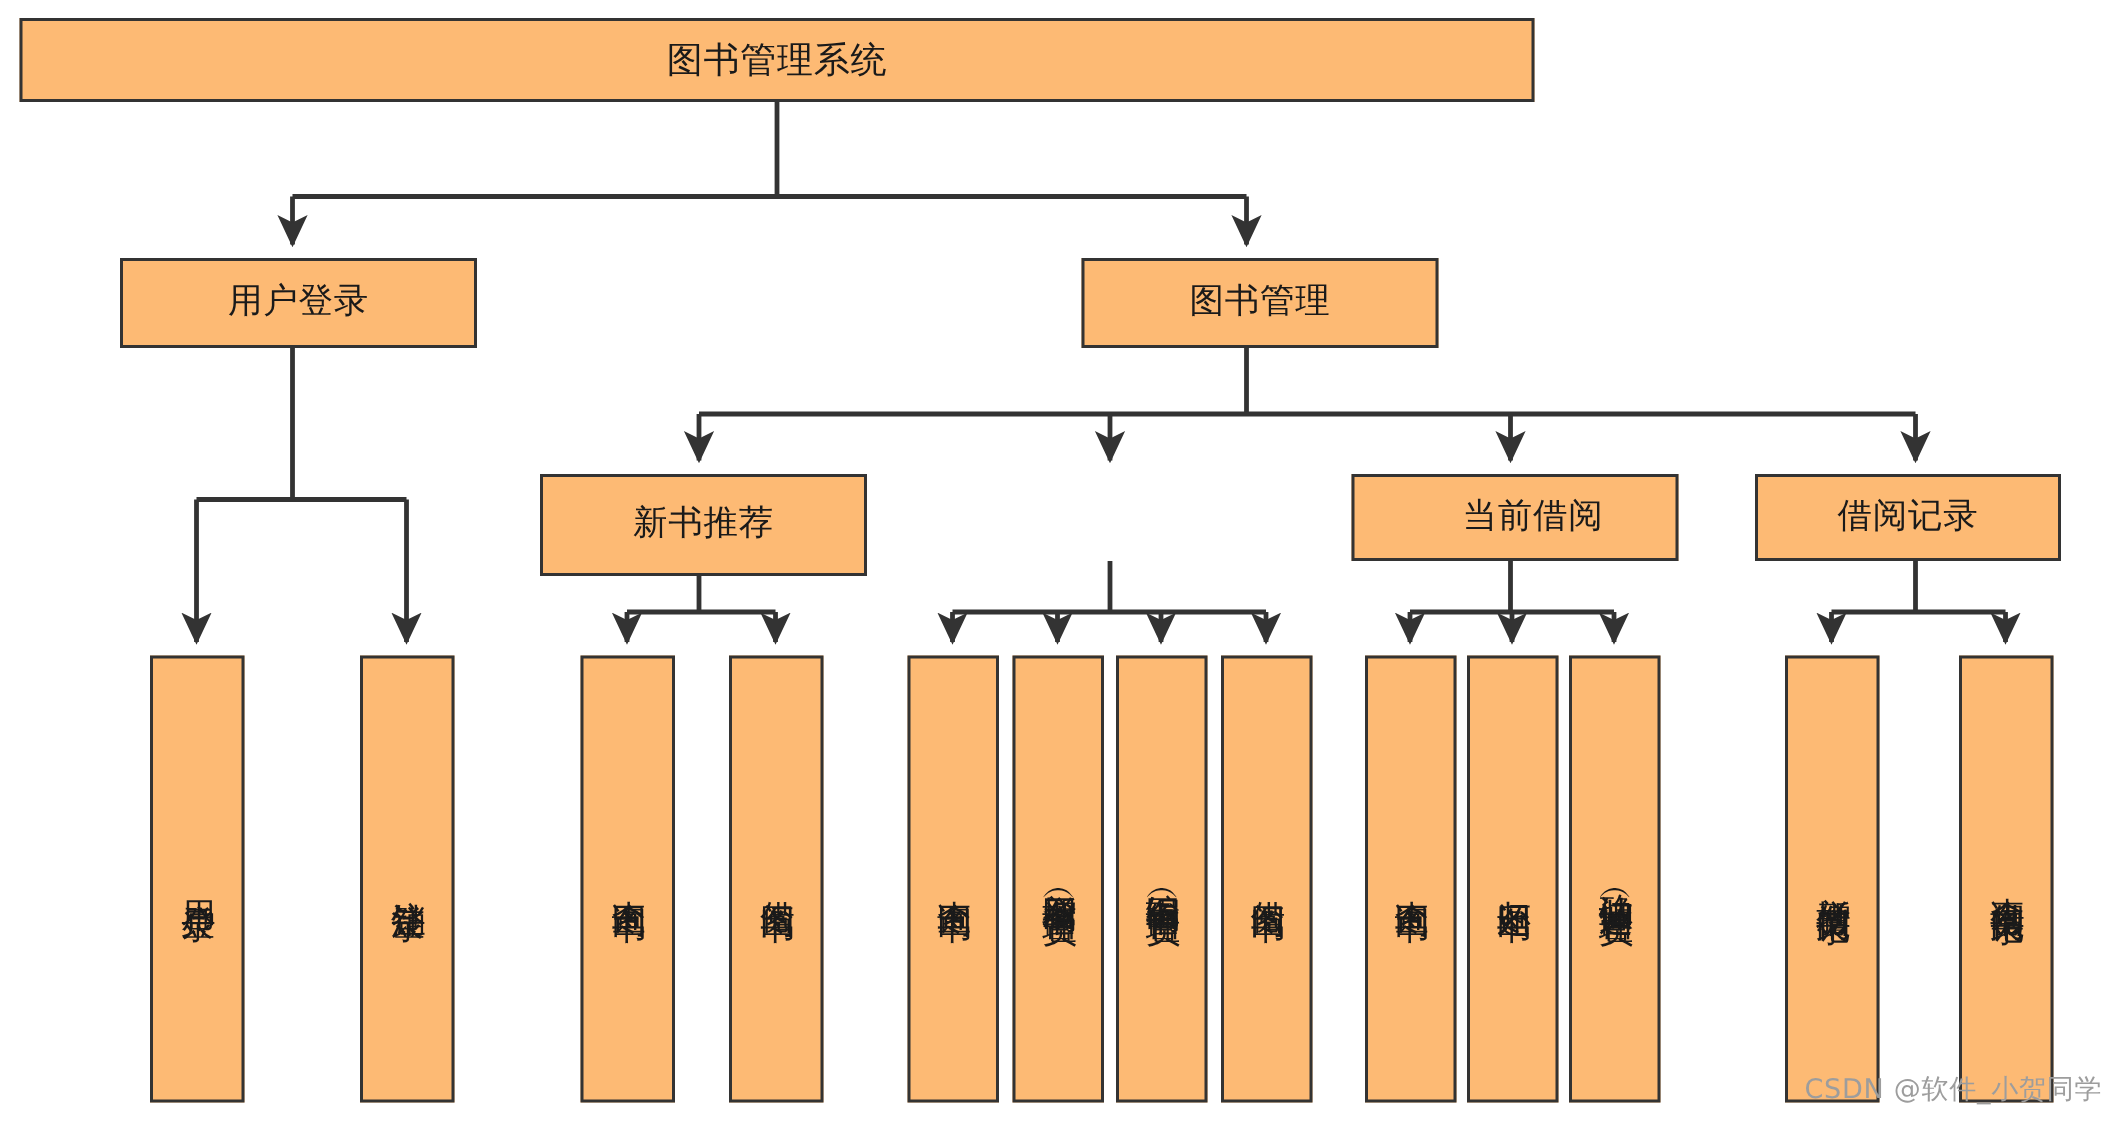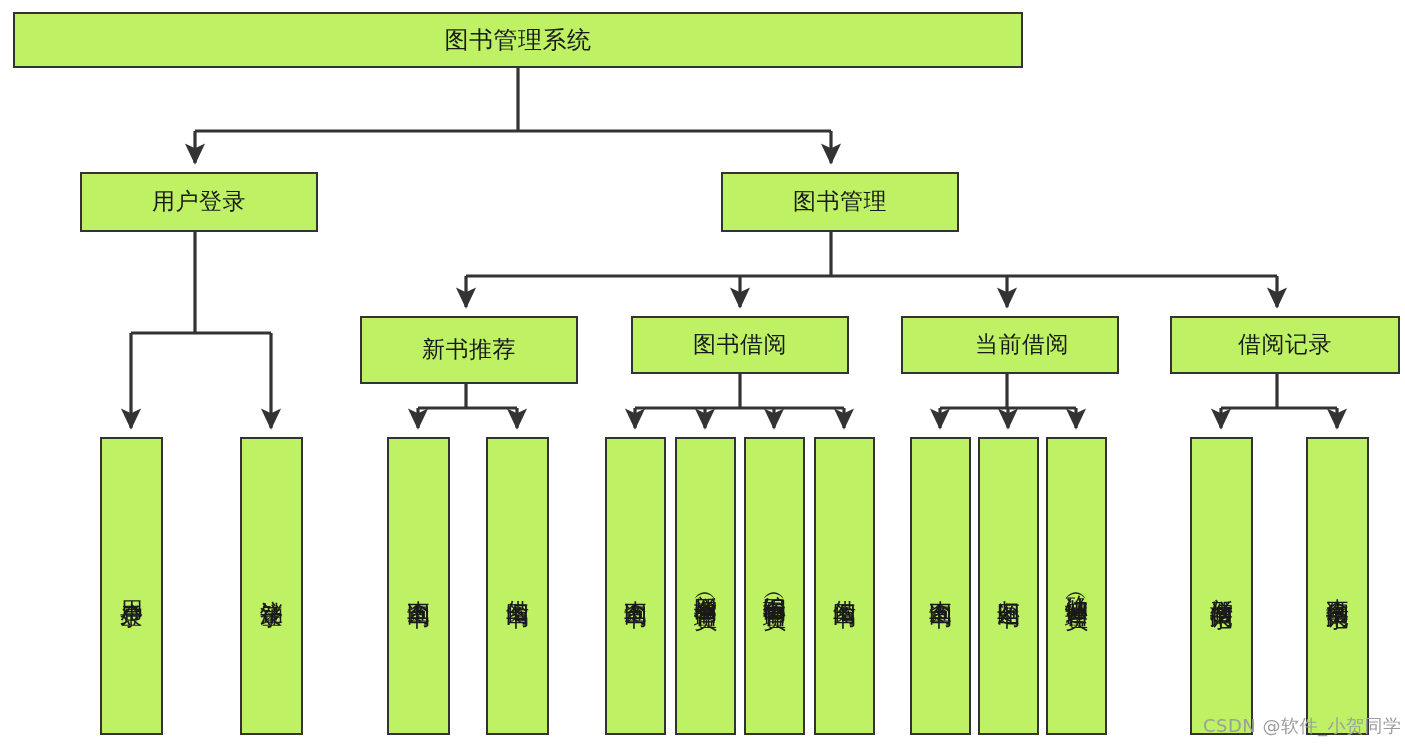--- a/index.html
+++ b/index.html
@@ -22,21 +22,21 @@
     position: absolute;
     left: 0;
     top: 0;
     width: 1405px;
     height: 747px;
     pointer-events: none;
   }
   .node {
     position: absolute;
     box-sizing: border-box;
-    background: #bef264;
+    background: #fdba74;
     border: 2.5px solid #333333;
     display: flex;
     align-items: center;
     justify-content: center;
     color: #1a1a1a;
   }
   .node .label {
     display: block;
     text-align: center;
     line-height: 1.18;
@@ -138,27 +138,24 @@
   <div class="node horizontal" style="left:80px; top:172px; width:238px; height:60px;">
     <span class="label">用户登录</span>
   </div>
   <div class="node horizontal" style="left:711px; top:172px; width:238px; height:60px;margin-left:10px;">
     <span class="label">图书管理</span>
   </div>
 
   <div class="node horizontal" style="left:360px; top:316px; width:218px; height:68px;">
     <span class="label">新书推荐</span>
   </div>
-  <div class="node horizontal" style="left:631px; top:316px; width:218px; height:58px;">
-    <span class="label">图书借阅</span>
-  </div>
   <div class="node horizontal" style="left:901px; top:316px; width:218px; height:58px;padding-left:24px;">
     <span class="label">当前借阅</span>
   </div>
-  <div class="node horizontal" style="left:1170px; top:316px; width:230px; height:58px;">
+  <div class="node horizontal" style="left:1170px; top:316px; width:204px; height:58px;">
     <span class="label">借阅记录</span>
   </div>
 
   <div class="node vertical" style="left:100px; top:437px; width:63px; height:298px;">
     <span class="label">用户登录</span>
   </div>
   <div class="node vertical" style="left:240px; top:437px; width:63px; height:298px;">
     <span class="label">注销登录</span>
   </div>
 

